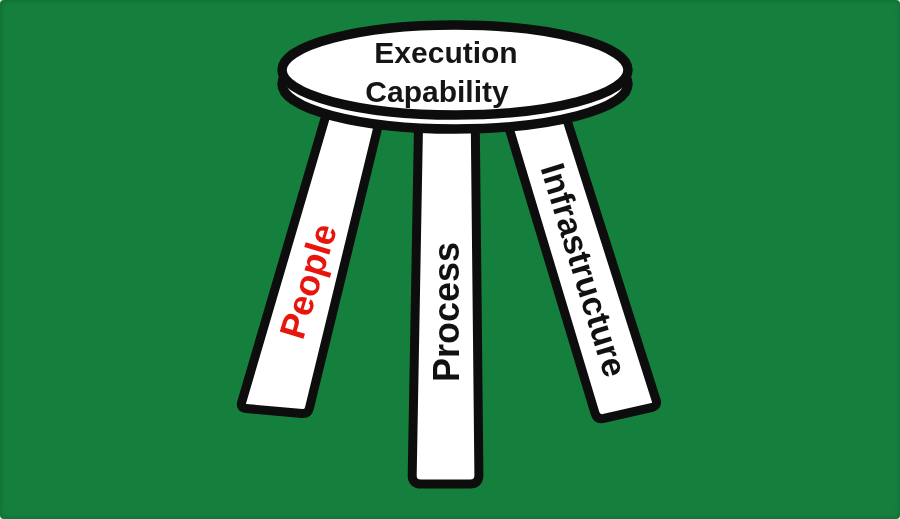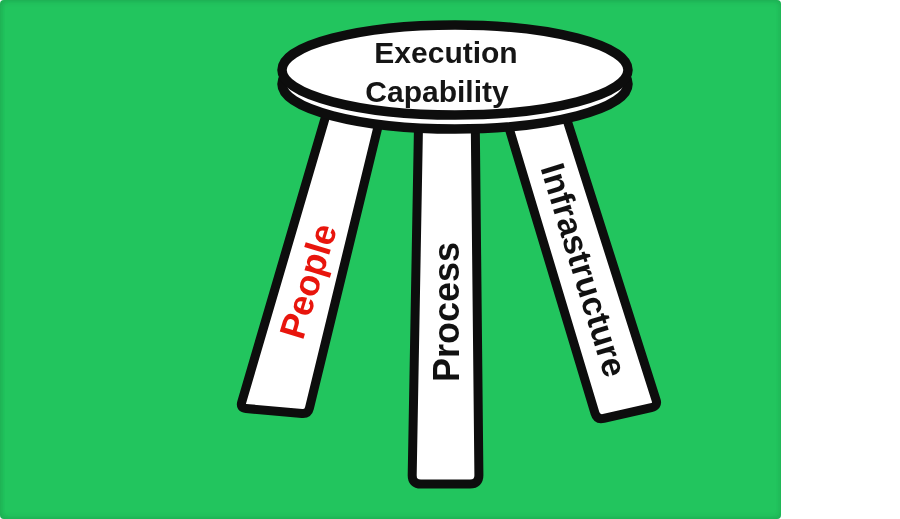--- a/index.html
+++ b/index.html
@@ -3,23 +3,23 @@
 <meta charset="utf-8">
 <style>
   html, body {
     margin: 0;
     padding: 0;
     background: #ffffff;
     font-family: "Liberation Sans", "DejaVu Sans", sans-serif;
   }
   .canvas {
     position: relative;
-    width: 781px;
+    width: 900px;
     height: 519px;
-    background: #22c55e;
+    background: #15803d;
     box-shadow: inset 0 2px 6px rgba(0,0,0,0.08), inset 0 -2px 6px rgba(0,0,0,0.07), inset 2px 0 5px rgba(0,0,0,0.04);
     border-radius: 4px;
     overflow: hidden;
   }
   svg { display: block; }
   .leg-shape {
     fill: #ffffff;
     stroke: #0d0d0d;
     stroke-width: 9;
     stroke-linejoin: round;

